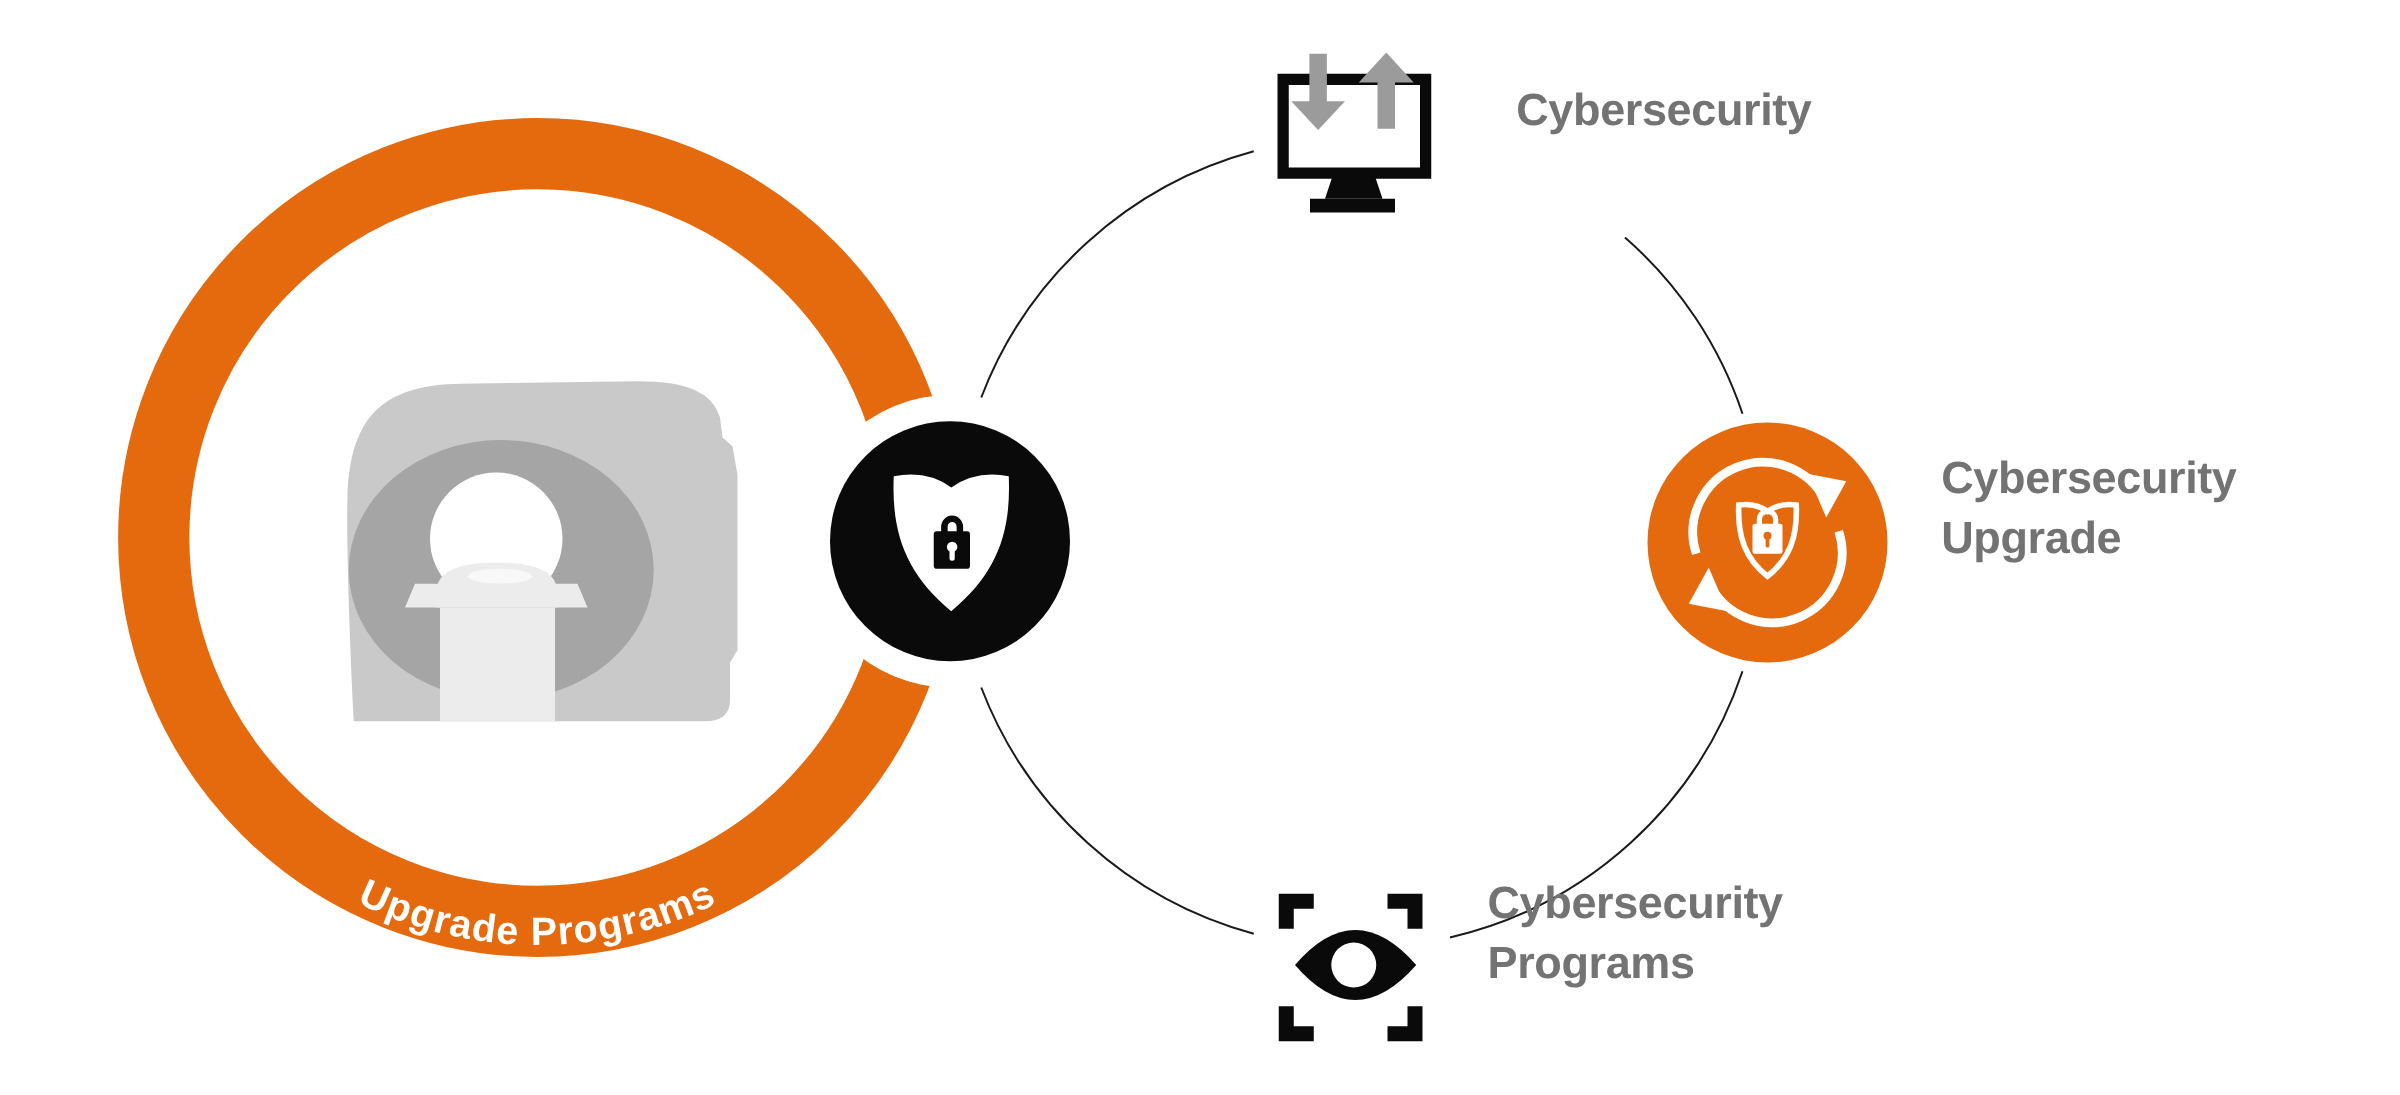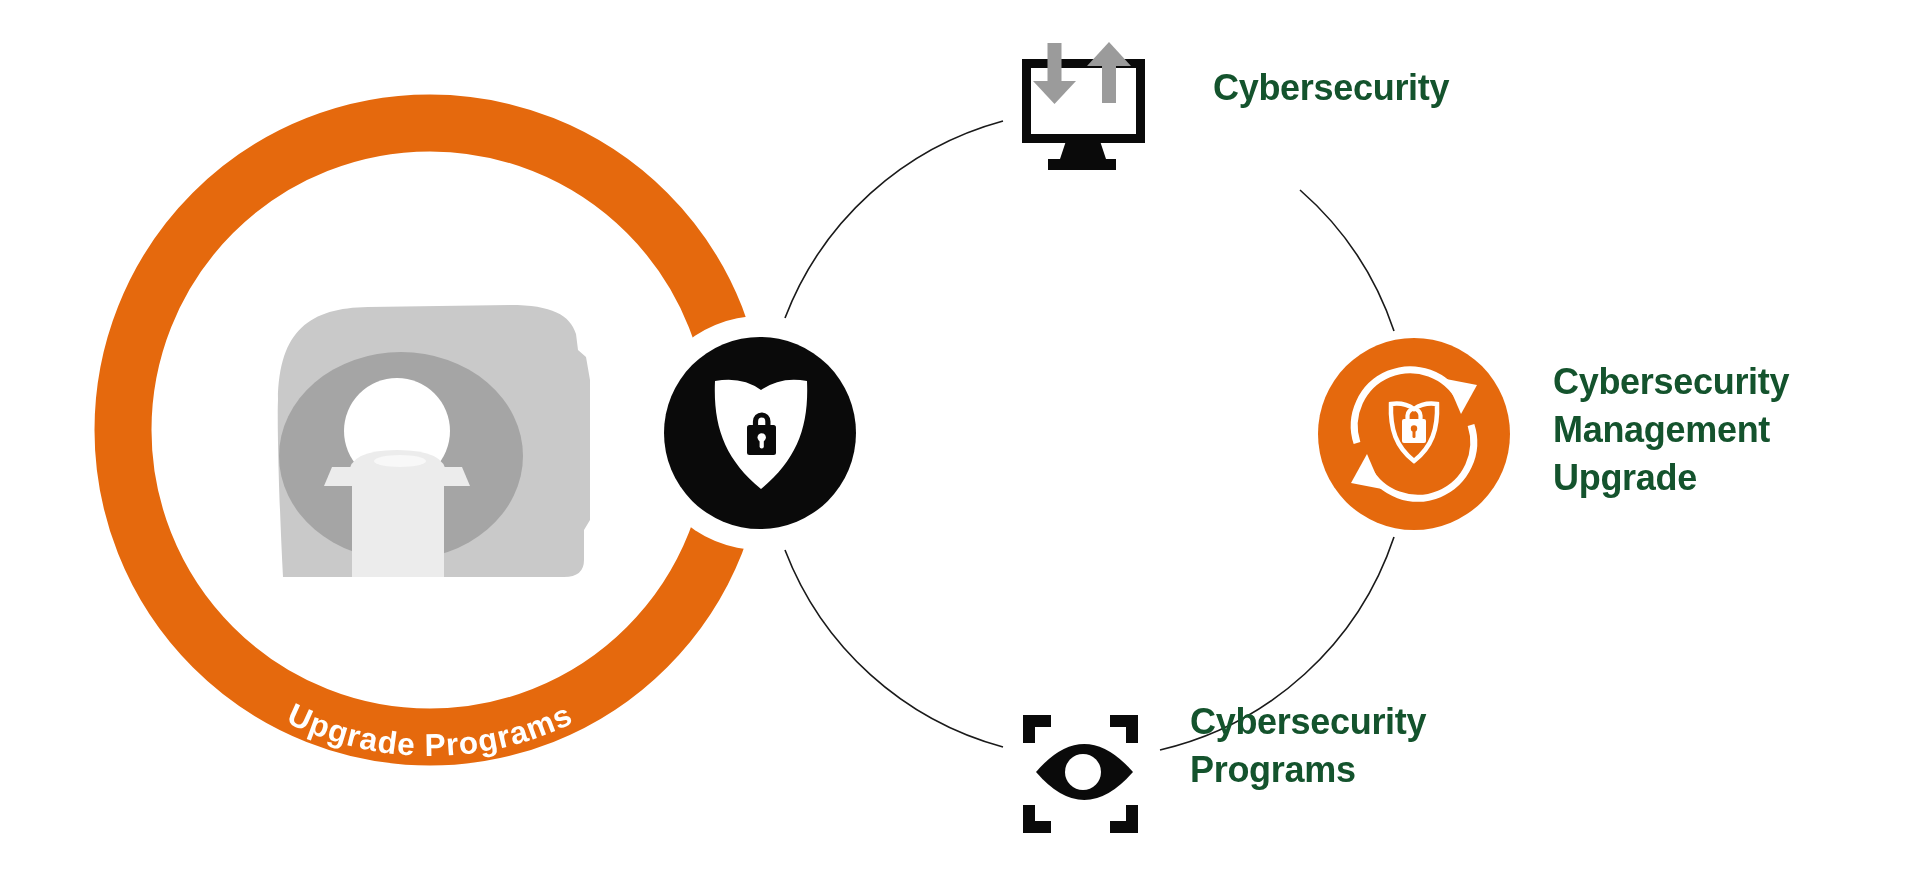--- a/index.html
+++ b/index.html
@@ -11,21 +11,21 @@
     overflow: hidden;
     font-family: "Liberation Sans", sans-serif;
   }
   .stage svg { position: absolute; left: 0; top: 0; }
   .node-label {
     position: absolute;
     font-weight: bold;
     font-size: 36px;
     line-height: 48px;
     letter-spacing: -0.3px;
-    color: #14532d;
+    color: #737373;
     white-space: nowrap;
   }
   .node-label span { display: block; }
   .label-updates    { left: 1213px; top: 64px;  }
   .label-management { left: 1553px; top: 358px; }
   .label-profiles   { left: 1190px; top: 698px; }
   .ring-text {
     font-family: "Liberation Sans", sans-serif;
     font-weight: bold;
     font-size: 31.5px;
@@ -119,21 +119,20 @@
       <textPath href="#ringTextPath" startOffset="50%" text-anchor="middle">Upgrade Programs</textPath>
     </text>
   </svg>
 
   <div class="node-label label-updates">
     <span>Cybersecurity</span>
   </div>
 
   <div class="node-label label-management">
     <span>Cybersecurity</span>
-    <span>Management</span>
     <span>Upgrade</span>
   </div>
 
   <div class="node-label label-profiles">
     <span>Cybersecurity</span>
     <span>Programs</span>
   </div>
 
 </div>
 

